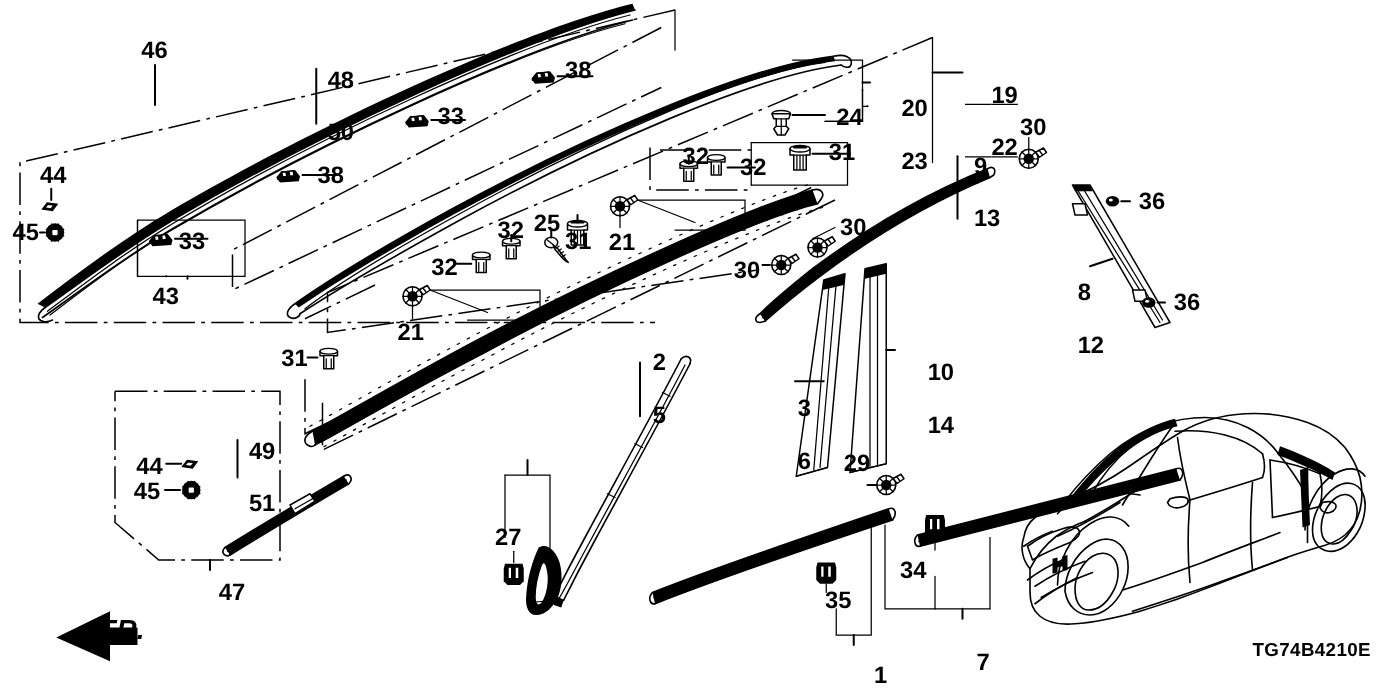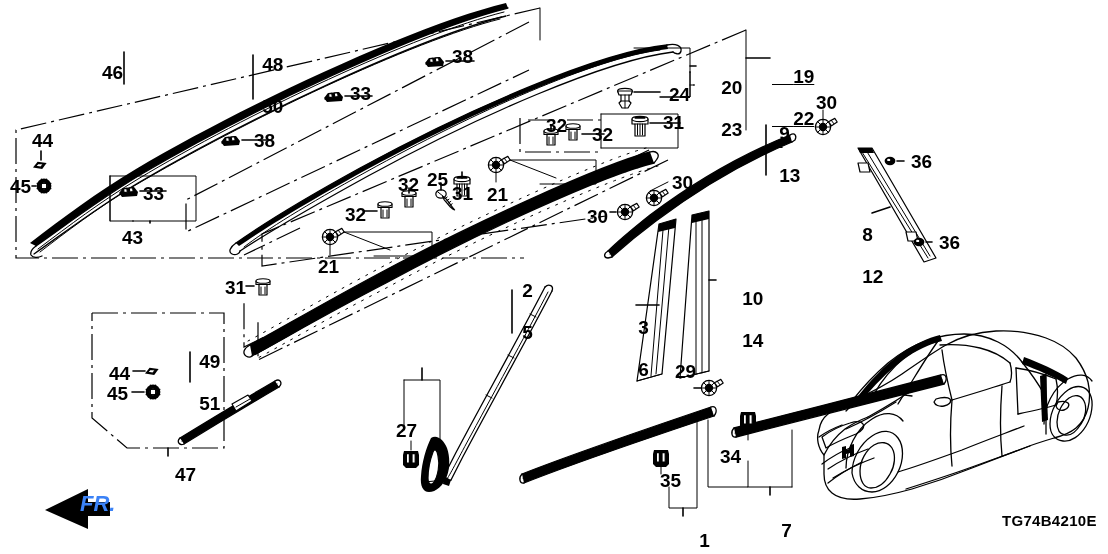--- a/index.html
+++ b/index.html
@@ -30,21 +30,21 @@
     font-weight:700;
     color:#000;
     letter-spacing:0.3px;
   }
   .frtxt{
     position:absolute;
     font-family:"Liberation Sans",sans-serif;
     font-size:22px;
     font-weight:700;
     font-style:italic;
-    color:#3b82f6;
+    color:#000000;
   }
 </style>
 </head>
 <body>
 
 <div id="sheet">
 
   <svg id="art" viewBox="0 0 1108 554" xmlns="http://www.w3.org/2000/svg">
     <defs>
       <style>
@@ -570,21 +570,21 @@
                          C939,407 935,405 934,402 Z"></path>
 
       <path class="s" d="M898,472 C918,466 940,458 962,450 C984,441 1006,433 1024,426"></path>
     </g>
 
     <g>
       <path class="blk" d="M88,502 L88,489 L45,510 L88,529 L88,516 L110,516 L110,502 Z"></path>
     </g>
   </svg>
 
-  <div class="lbl" style="left:102px;top:31px;margin-top:32px;">46</div>
+  <div class="lbl" style="left:113px;top:31px;">46</div>
   <div class="lbl two" style="left:241px;top:33px;">
     <span>48</span><br>
     <span>50</span>
   </div>
   <div class="lbl" style="left:452px;top:47px;">38</div>
   <div class="lbl" style="left:350px;top:84px;">33</div>
   <div class="lbl" style="left:254px;top:131px;">38</div>
   <div class="lbl" style="left:32px;top:131px;">44</div>
   <div class="lbl" style="left:10px;top:177px;">45</div>
   <div class="lbl" style="left:143px;top:184px;">33</div>

